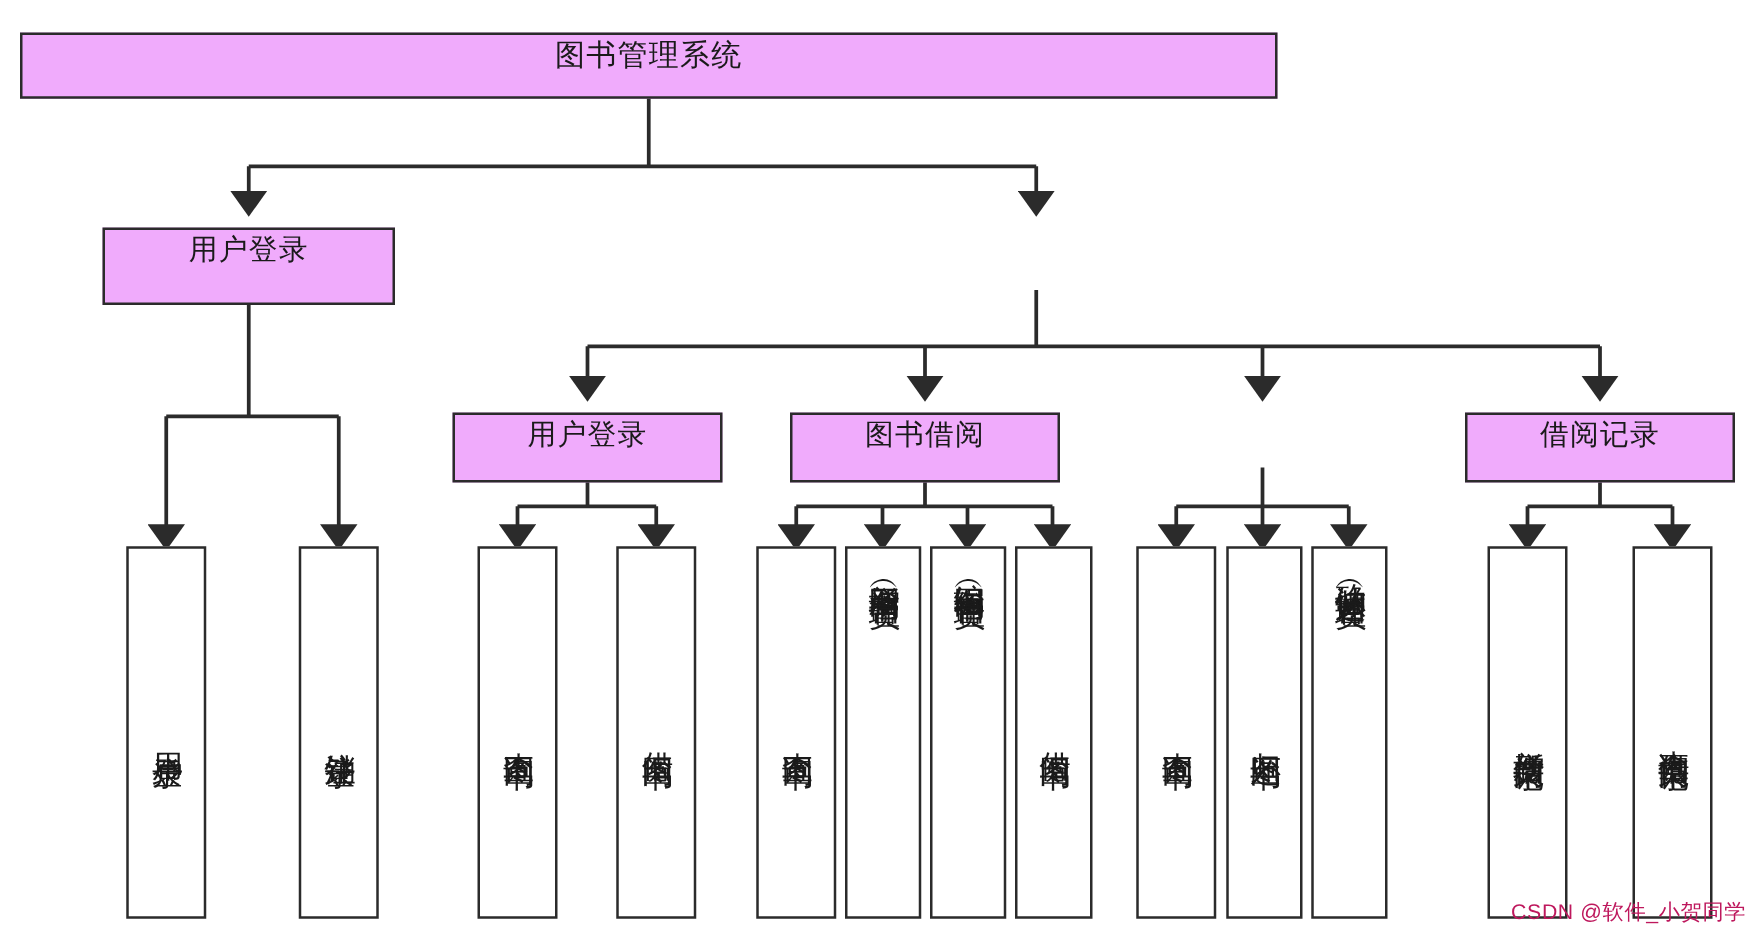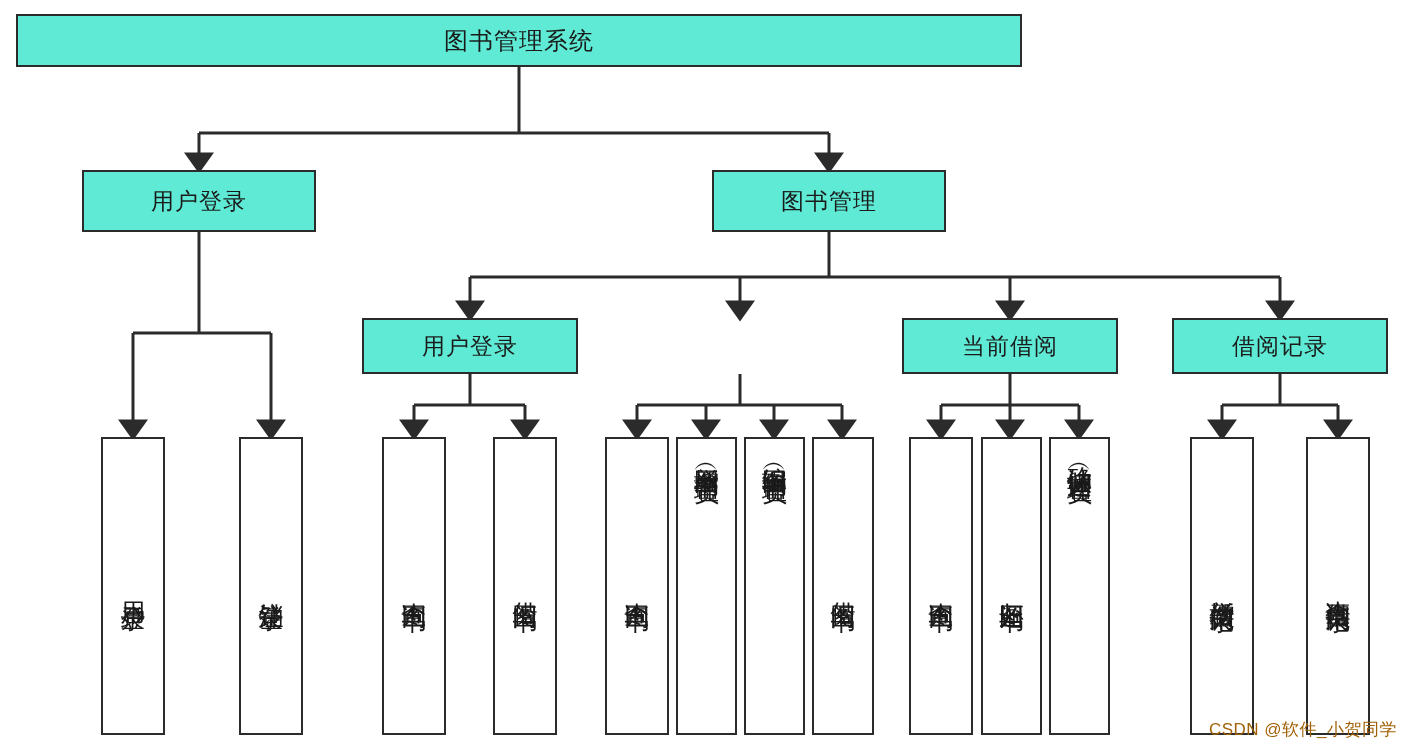--- a/index.html
+++ b/index.html
@@ -8,26 +8,26 @@
     background:#ffffff;
     font-family:"Liberation Sans","DejaVu Sans",sans-serif;
     overflow:hidden;
   }
   #canvas{position:relative;width:1405px;height:747px;}
   svg.links{position:absolute;left:0;top:0;width:1405px;height:747px;}
 
   .node{
     position:absolute;
     box-sizing:border-box;
-    background:#5eead4;
+    background:#f0abfc;
     border:2.5px solid #2b2b2b;
     display:flex;
-    align-items:center;
     justify-content:center;
     color:#1a1a1a;
+    margin-top:12px;
   }
   .node-h{font-size:23px;letter-spacing:1px;white-space:nowrap;}
   .node-root{font-size:24px;}
 
   .leaf{
     position:absolute;
     box-sizing:border-box;
     background:#ffffff;
     border:2.5px solid #2b2b2b;
     display:flex;
@@ -44,21 +44,21 @@
     color:#1a1a1a;
     white-space:nowrap;
   }
   .leaf.mid .vtext{margin-top:0;}
   .leaf.centered{align-items:center;padding-top:0;}
 
   .watermark{
     position:absolute;
     right:8px;bottom:6px;
     font-size:17px;
-    color:#a16207;
+    color:#be185d;
     white-space:nowrap;
     letter-spacing:.5px;
   }
 </style>
 </head>
 <body>
 
 <div id="canvas">
 
   <svg class="links" viewBox="0 0 1405 747" xmlns="http://www.w3.org/2000/svg">
@@ -111,29 +111,26 @@
     </g>
   </svg>
 
   <div class="node node-h node-root" style="left:16px;top:14px;width:1006px;height:53px;">
     <span>图书管理系统</span>
   </div>
 
   <div class="node node-h" style="left:82px;top:170px;width:234px;height:62px;">
     <span>用户登录</span>
   </div>
-  <div class="node node-h" style="left:712px;top:170px;width:234px;height:62px;">
-    <span>图书管理</span>
-  </div>
 
   <div class="node node-h" style="left:362px;top:318px;width:216px;height:56px;">
     <span>用户登录</span>
   </div>
-  <div class="node node-h" style="left:902px;top:318px;width:216px;height:56px;">
-    <span>当前借阅</span>
+  <div class="node node-h" style="left:632px;top:318px;width:216px;height:56px;">
+    <span>图书借阅</span>
   </div>
   <div class="node node-h" style="left:1172px;top:318px;width:216px;height:56px;font-family:Liberation Mono, monospace;">
     <span>借阅记录</span>
   </div>
 
   <div class="leaf centered" style="left:101px;top:437px;width:64px;height:298px;">
     <span class="vtext">用户登录</span>
   </div>
   <div class="leaf centered" style="left:239px;top:437px;width:64px;height:298px;">
     <span class="vtext">注销登录</span>

